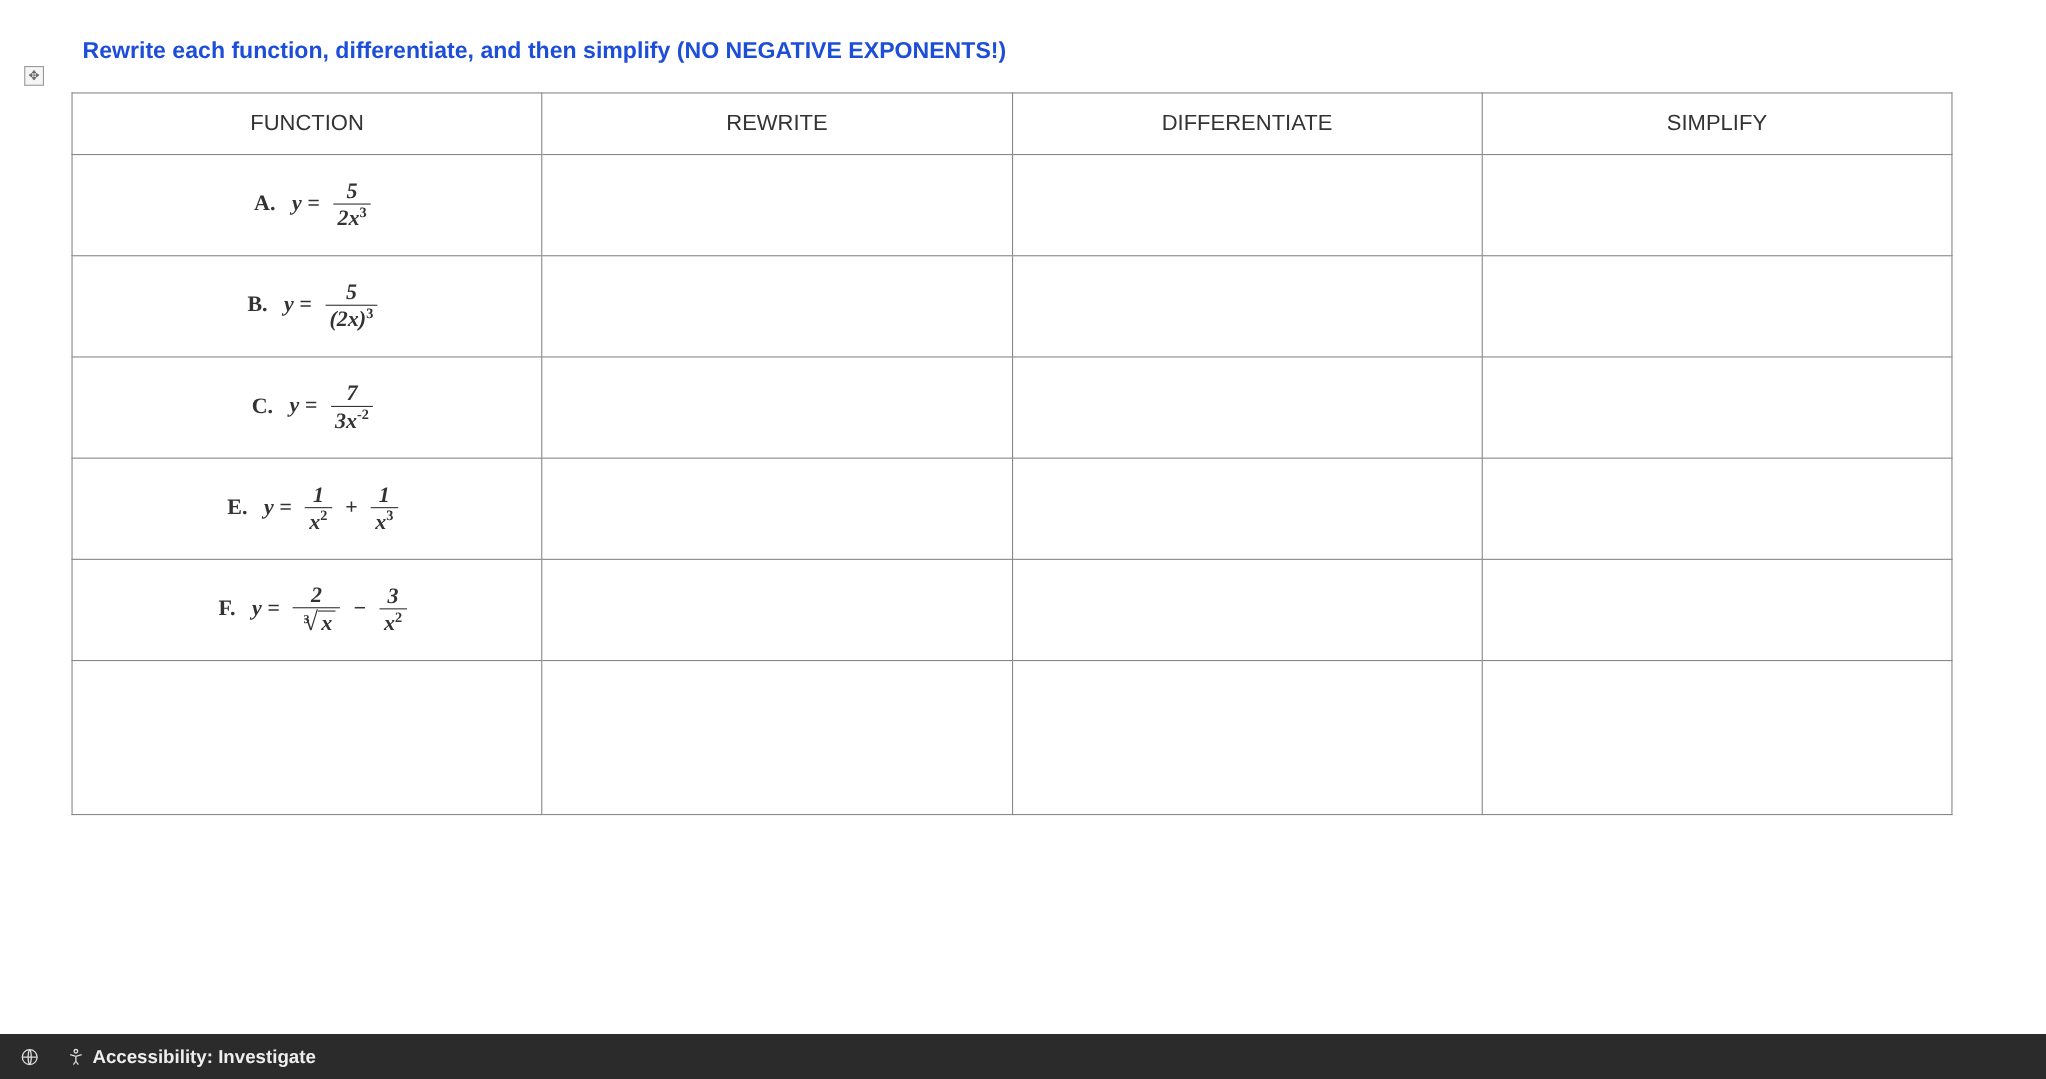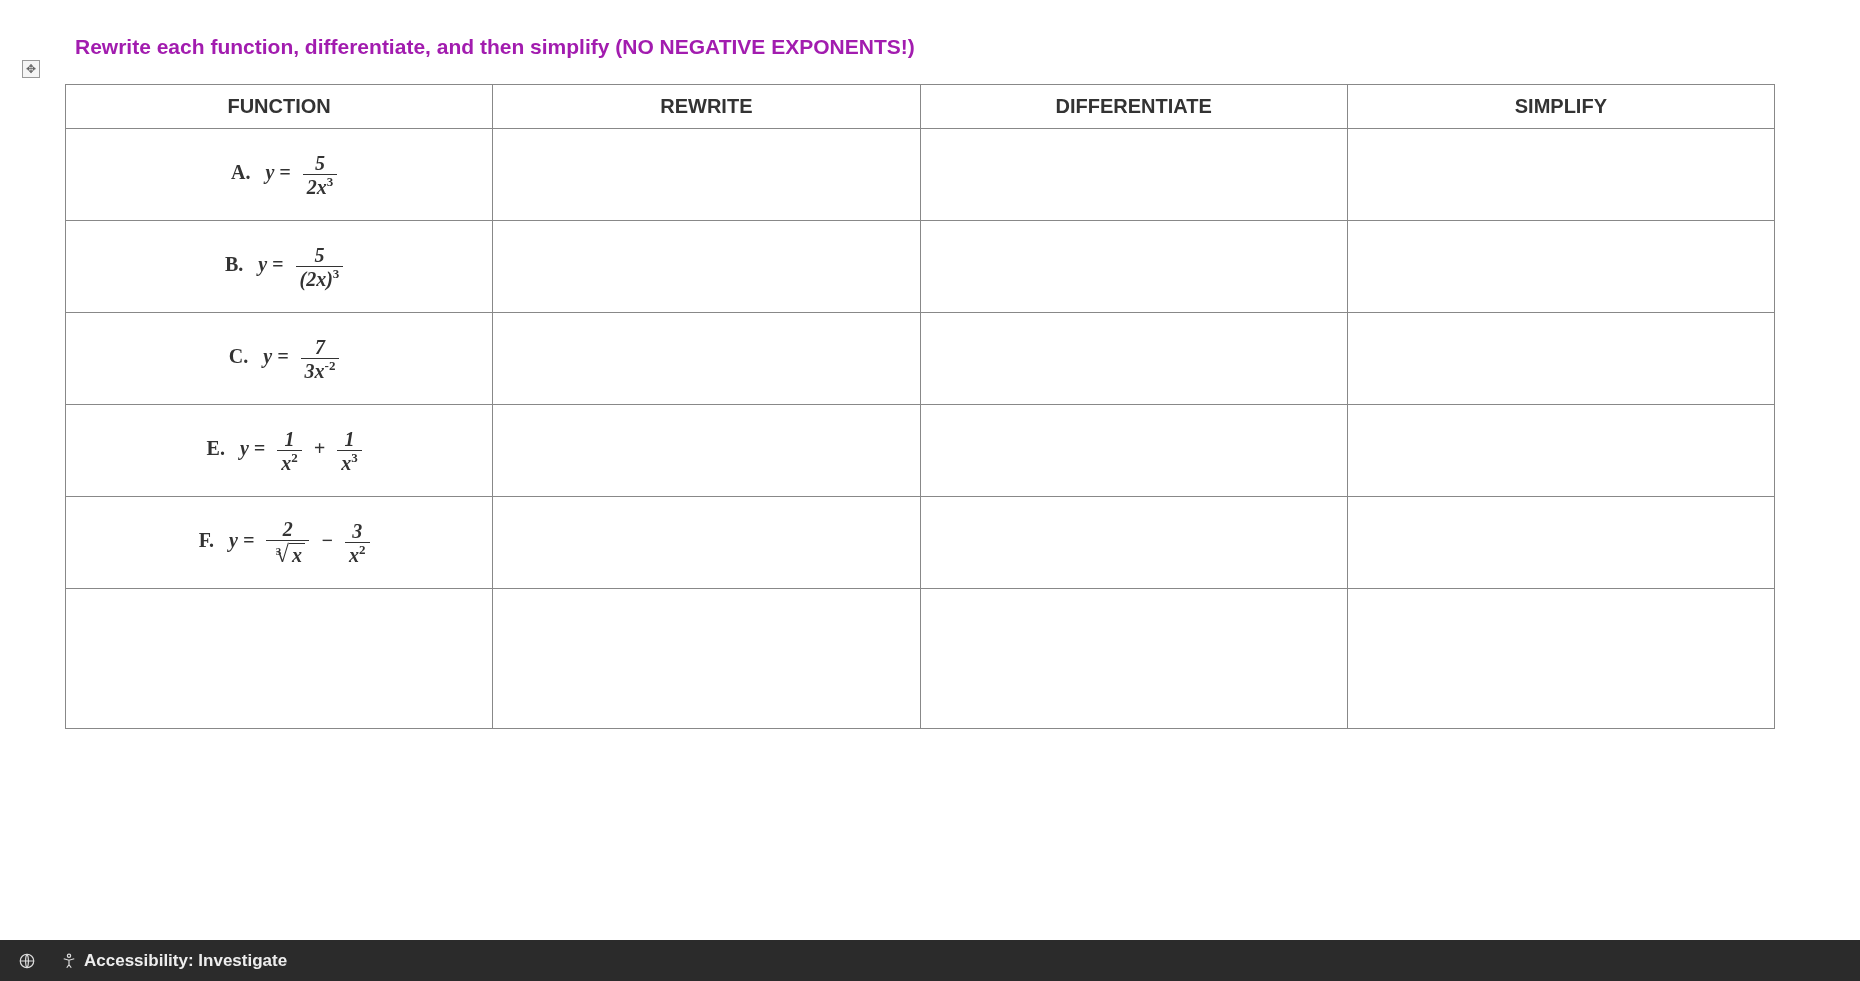--- a/index.html
+++ b/index.html
@@ -28,40 +28,40 @@
       background: #f5f5f5;
       display: flex;
       align-items: center;
       justify-content: center;
       font-size: 12px;
       color: #666;
     }
     .instruction {
       font-size: 21px;
       font-weight: 600;
-      color: #a21caf;
+      color: #1d4ed8;
       margin: 15px 0 25px 55px;
     }
     .worksheet-table {
       margin-left: 45px;
       border-collapse: collapse;
       width: calc(100% - 60px);
       background: #fff;
     }
     .worksheet-table th,
     .worksheet-table td {
       border: 1px solid #888;
       text-align: center;
       vertical-align: middle;
       font-size: 20px;
       color: #333;
     }
     .worksheet-table th {
-      font-weight: 700;
-      padding: 4px 8px;
+      font-weight: 400;
+      padding: 16px 8px;
       height: 44px;
     }
     .worksheet-table td {
       height: 92px;
       padding: 4px 10px;
       font-weight: bold;
     }
     .worksheet-table tr.short td {
       height: 60px;
     }

